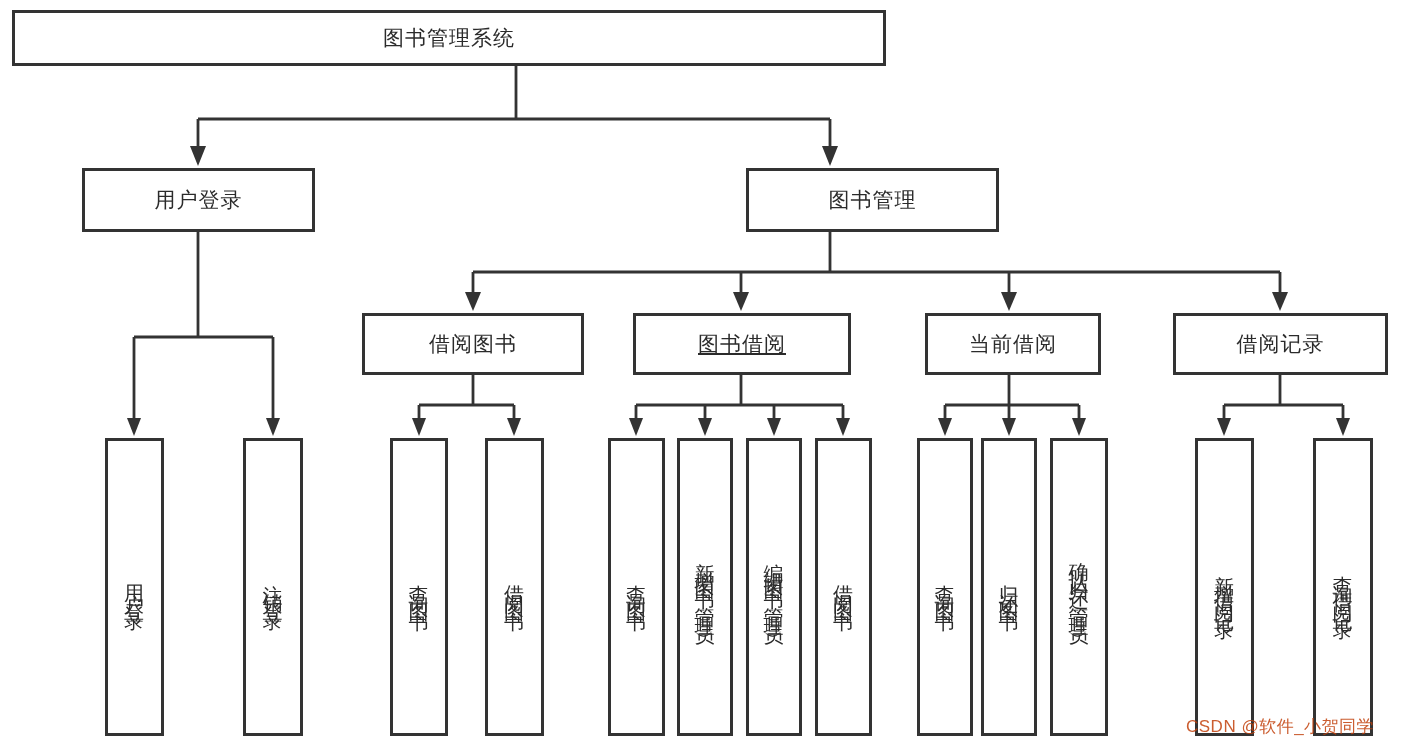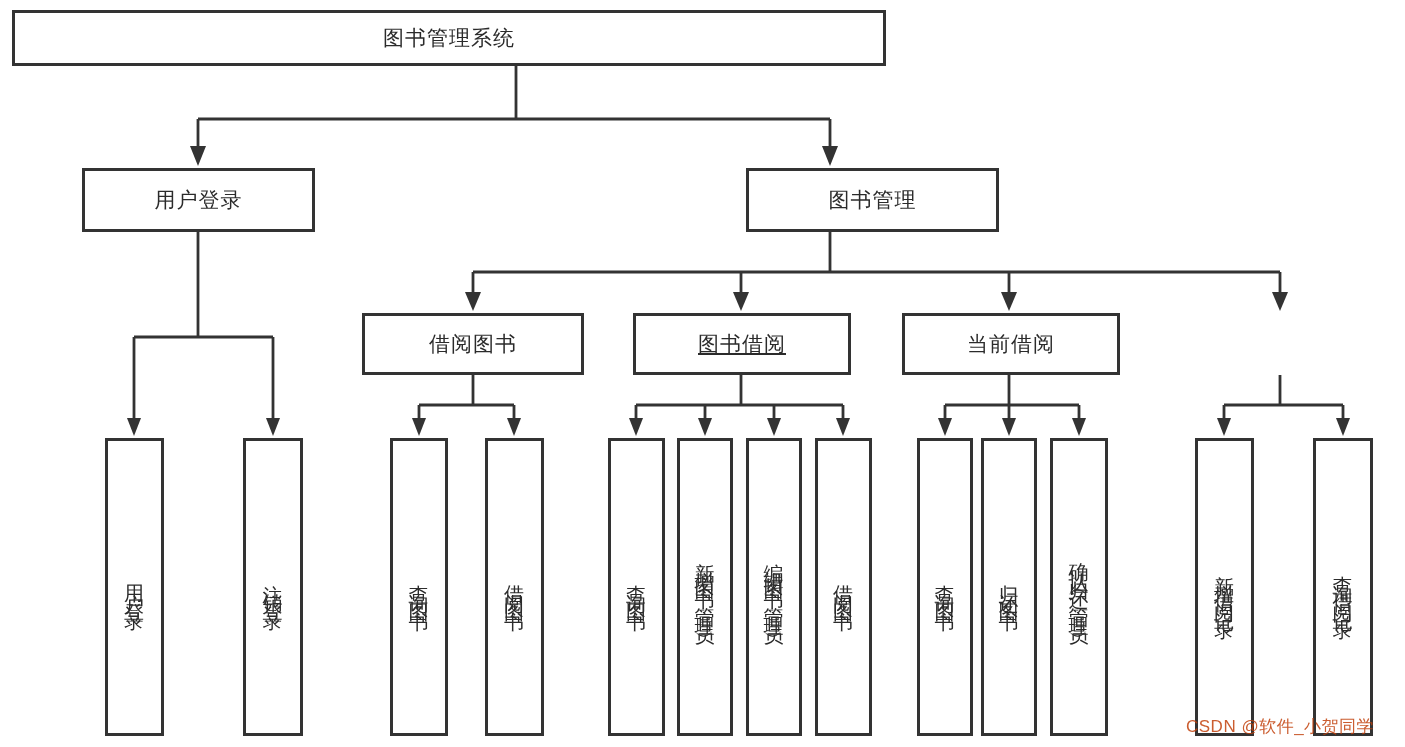--- a/index.html
+++ b/index.html
@@ -131,22 +131,25 @@
   <div class="node hnode" style="left:712px;top:168px;width:253px;height:64px;margin-left:34px;">
     <span>图书管理</span>
   </div>
 
   <div class="node hnode" style="left:362px;top:313px;width:222px;height:62px;">
     <span>借阅图书</span>
   </div>
   <div class="node hnode" style="left:633px;top:313px;width:218px;height:62px;text-decoration:underline;">
     <span>图书借阅</span>
   </div>
-  <div class="node hnode" style="left:902px;top:313px;width:218px;height:62px;">
+  <div class="node hnode" style="left:925px;top:313px;width:176px;height:62px;">
     <span>当前借阅</span>
+  </div>
+  <div class="node hnode" style="left:1173px;top:313px;width:215px;height:62px;">
+    <span>借阅记录</span>
   </div>
 
   <div class="node vnode" style="left:105px;top:438px;width:59px;height:298px;">
     <span>用户登录</span>
   </div>
   <div class="node vnode" style="left:243px;top:438px;width:60px;height:298px;">
     <span>注销登录</span>
   </div>
 
   <div class="node vnode" style="left:390px;top:438px;width:58px;height:298px;">

